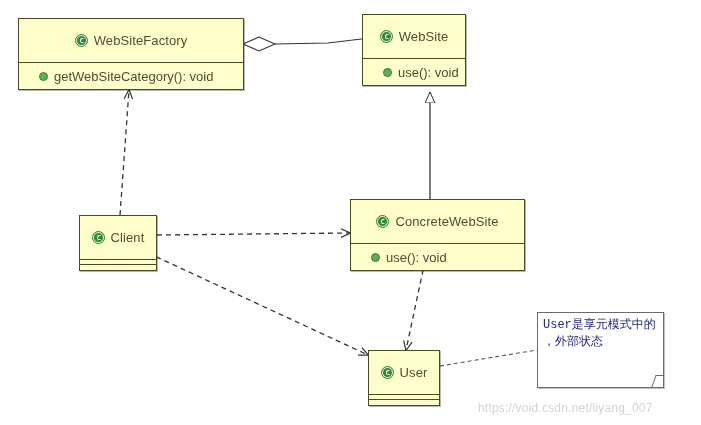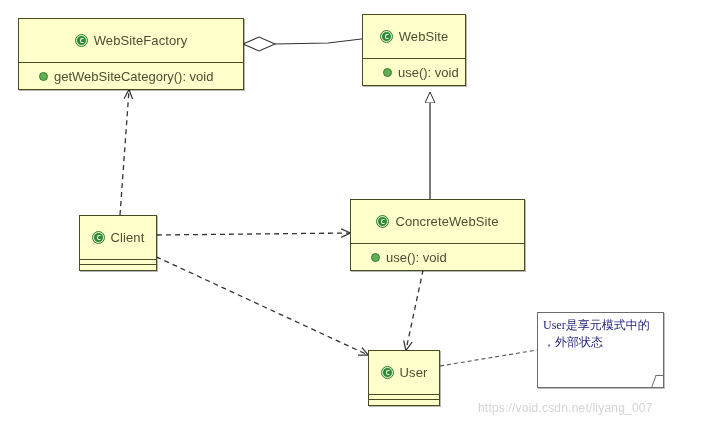--- a/index.html
+++ b/index.html
@@ -125,21 +125,21 @@
     background: #ffffff;
     border: 1px solid #6b6b6b;
     box-shadow: 1px 1px 0 rgba(0,0,0,0.25);
     padding: 4px 5px 0 5px;
     overflow: hidden;
   }
   .uml-note .note-text {
     font-size: 12px;
     line-height: 17px;
     color: #1f1f7a;
-    font-family: Liberation Serif, serif;
+    font-family: Liberation Mono, monospace;
     white-space: pre-line;
     display: block;
   }
   .note-fold {
     position: absolute;
     right: -1px;
     bottom: -1px;
     width: 13px;
     height: 13px;
     background: #ffffff;

